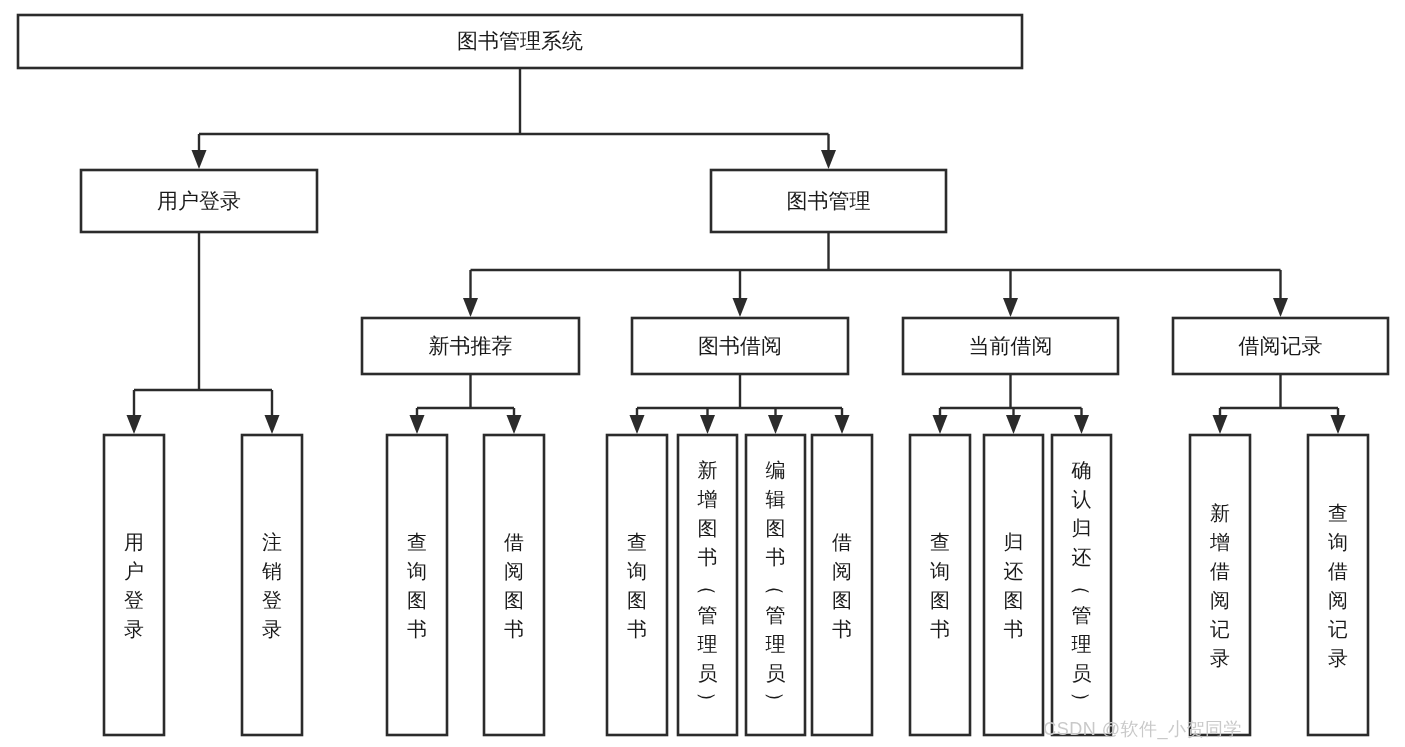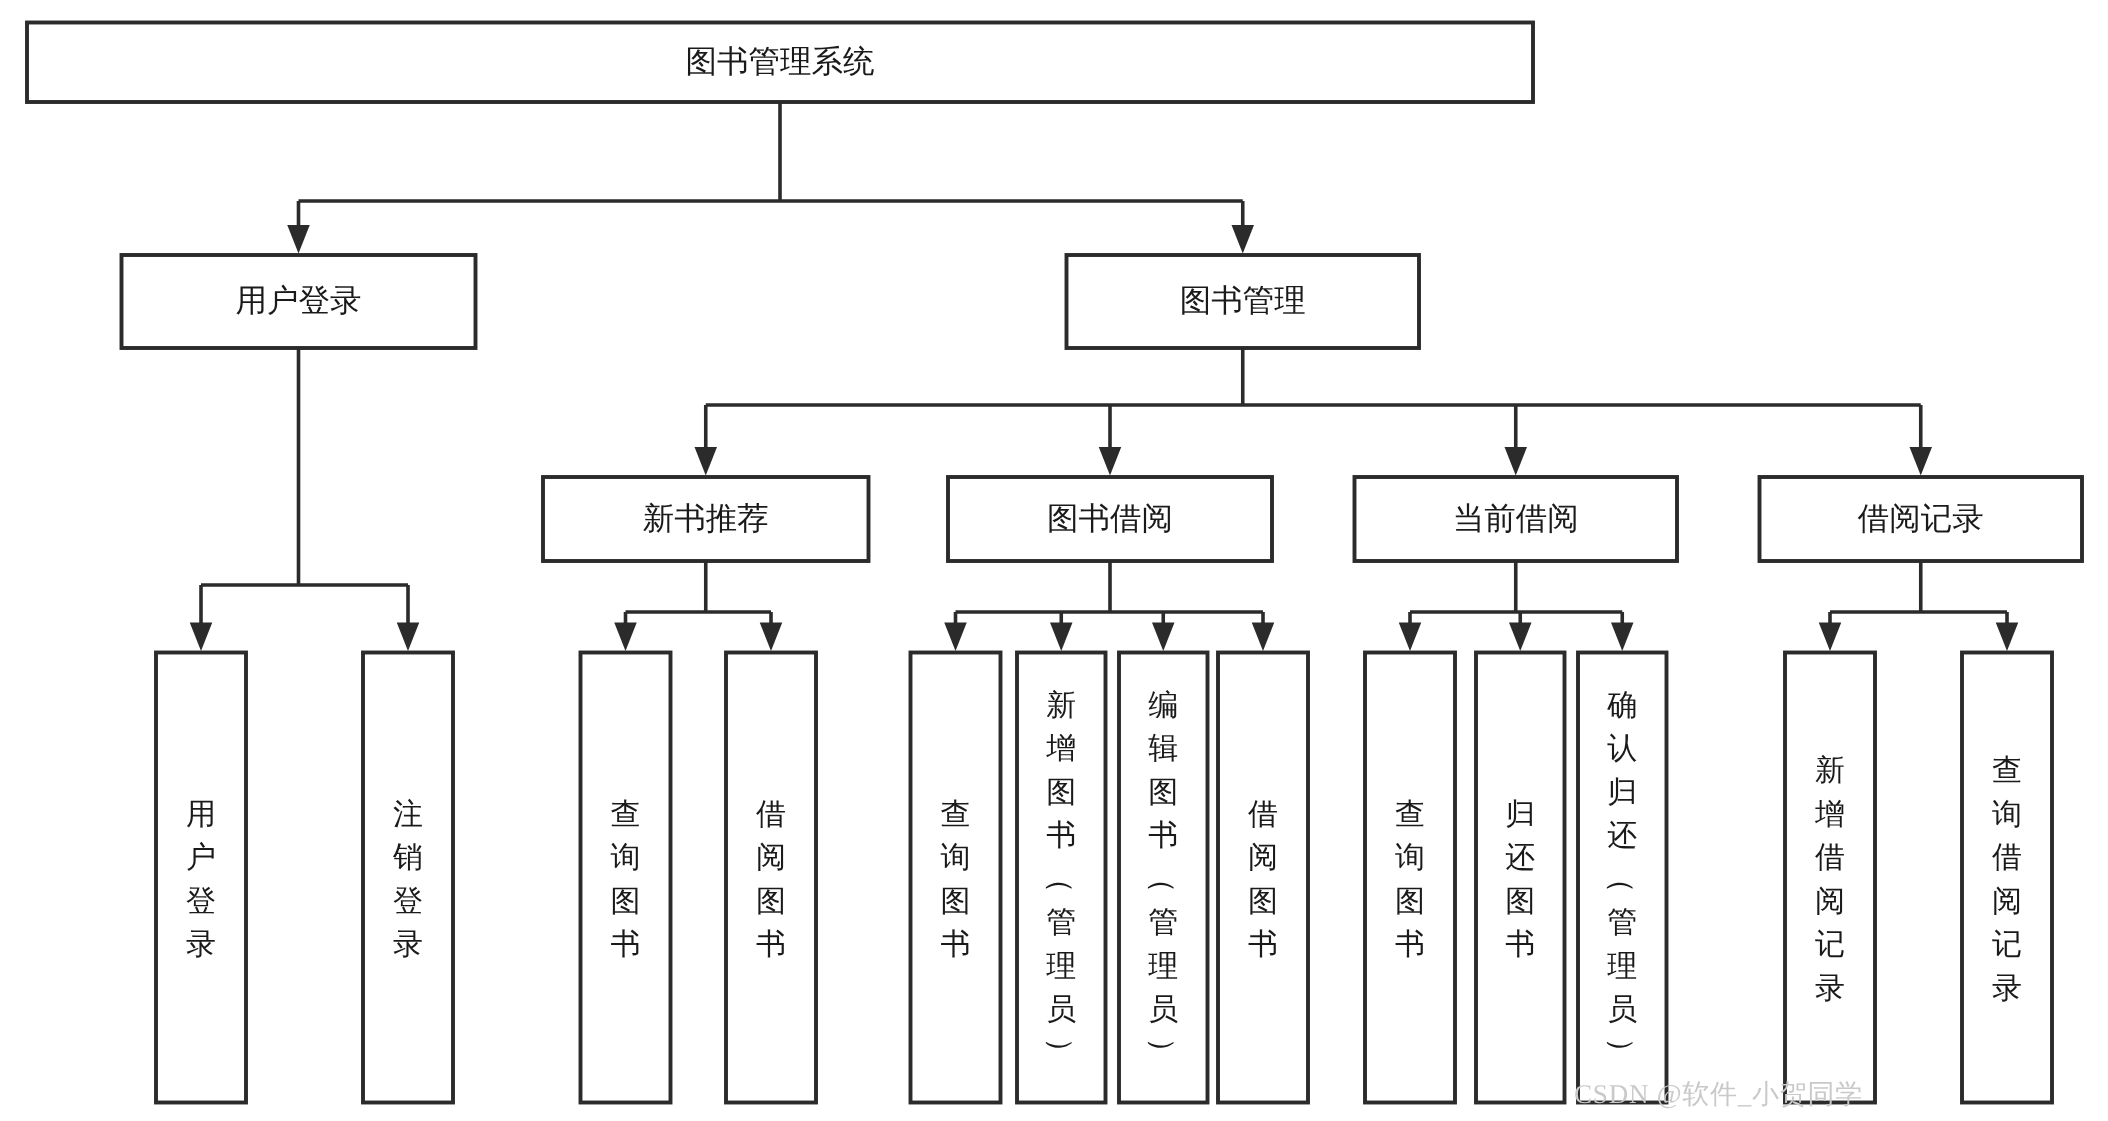--- a/index.html
+++ b/index.html
@@ -50,21 +50,21 @@
     fill: none;
   }
   .arrow-head {
     fill: #2b2b2b;
     stroke: none;
   }
   .watermark {
     position: absolute;
     right: 8px;
     bottom: 6px;
-    font-family: Liberation Serif, serif;
+    font-family: Liberation Sans, sans-serif;
     font-size: 18px;
     color: #c9c9c9;
     white-space: nowrap;
     letter-spacing: 0.5px;
     pointer-events: none;
   }
 </style>
 </head>
 <body>
 

